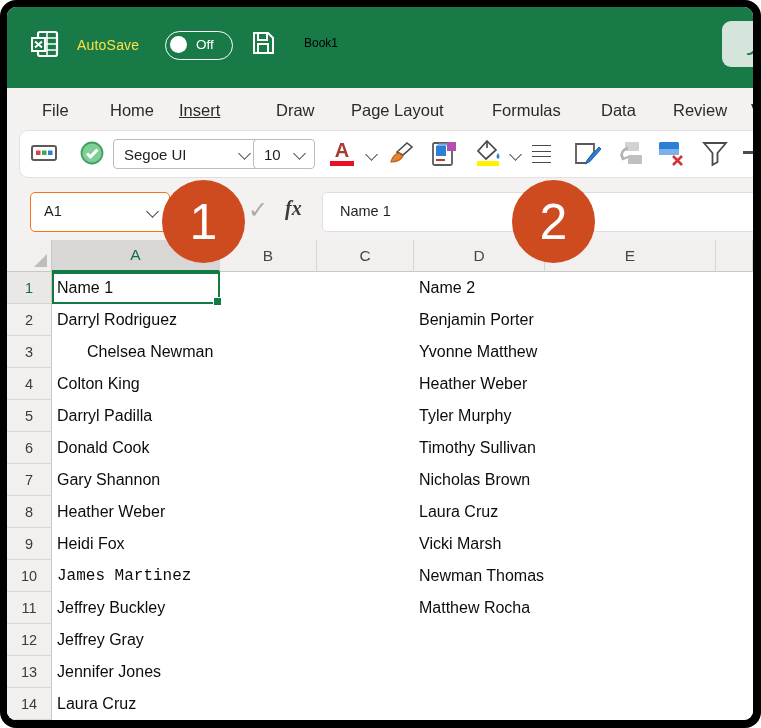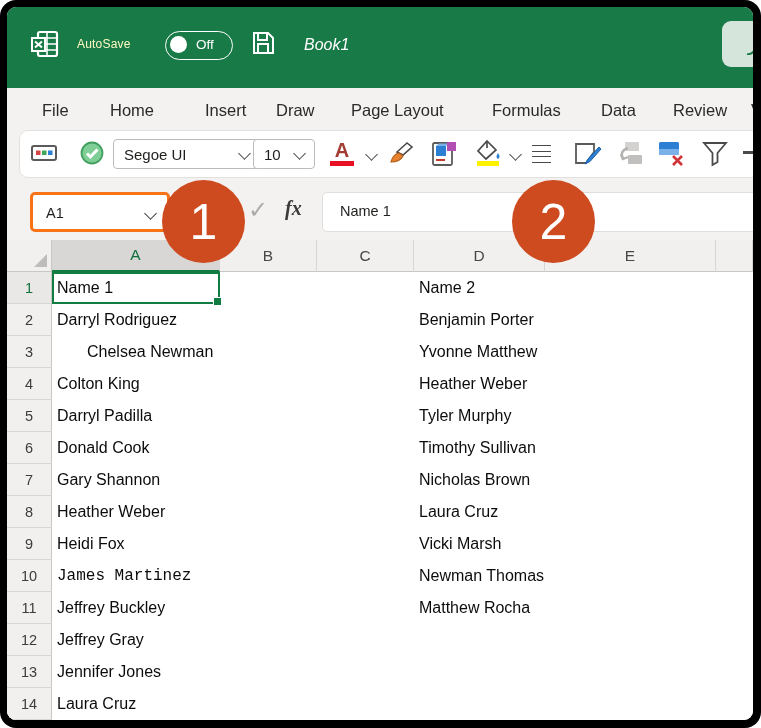--- a/index.html
+++ b/index.html
@@ -2,41 +2,41 @@
 <html><head>
 <meta charset="utf-8">
 <style>
   html,body{margin:0;padding:0;background:#fff;font-family:"Liberation Sans",sans-serif;}
   .screen{position:relative;width:761px;height:728px;background:#000;border-radius:16px;overflow:hidden;}
   .inner{position:absolute;left:7px;top:7px;width:746px;height:713px;background:#fff;overflow:hidden;border-radius:9px;}
 
   
   .titlebar{position:absolute;left:0;top:0;width:100%;height:81px;background:#187A46;}
   .xl-icon{position:absolute;left:23px;top:22px;width:30px;height:30px;}
-  .autosave-label{position:absolute;left:70px;top:30px;color:#fef9c3;font-size:12px;letter-spacing:.2px;}
+  .autosave-label{position:absolute;left:70px;top:30px;color:#fde047;font-size:14px;letter-spacing:.2px;}
   .toggle{position:absolute;left:158px;top:24px;width:66px;height:27px;border:1.6px solid #fff;border-radius:15px;}
   .knob{position:absolute;left:4px;top:3.6px;width:17px;height:17px;border-radius:50%;background:#fff;}
   .toggle-state{position:absolute;left:30px;top:4.8px;color:#fff;font-size:13.5px;}
   .save-icon{position:absolute;left:243px;top:23px;width:26px;height:26px;}
-  .doc-title{position:absolute;left:297px;top:29px;color:#ffffff;font-size:16px;font-style:italic;}
+  .doc-title{position:absolute;left:297px;top:29px;color:#000000;font-size:12px;}
   .tr-button{position:absolute;left:715px;top:14px;width:60px;height:46px;background:#D6E5DC;border-radius:9px;}
   .tr-mark{position:absolute;left:24px;top:26px;width:12px;height:9px;}
 
   
   .chrome{position:absolute;left:0;top:81px;width:100%;height:152px;background:#F4F2F1;}
   .tab{position:absolute;top:8px;height:28px;line-height:28px;font-size:16.5px;color:#2b2a29;white-space:nowrap;cursor:default;}
   .toolbar-box{position:absolute;left:12px;top:42px;width:742px;height:48px;background:#fff;border:1px solid #E3E1DF;border-radius:9px;box-sizing:border-box;}
   .tb{position:absolute;display:flex;align-items:center;justify-content:center;}
   .combo{position:absolute;top:51px;height:30px;background:#fff;border:1px solid #BDBBB9;border-radius:4px;box-sizing:border-box;font-size:15px;color:#201F1E;display:flex;align-items:center;padding-left:10px;}
   .chev{width:8px;height:8px;border-right:1.6px solid #4a4a4a;border-bottom:1.6px solid #4a4a4a;transform:rotate(45deg);display:inline-block;}
   .combo .chev{position:absolute;right:10px;top:9px;}
   .lines-icon span{display:block;width:19px;height:2.4px;background:#4a4a4a;margin:2.1px 0;}
 
   
-  .name-box{position:absolute;left:23px;top:104px;width:140px;height:40px;background:#fff;border:3px solid #f97316;border-radius:5px;box-sizing:border-box;}
+  .name-box{position:absolute;left:23px;top:104px;width:140px;height:40px;background:#fff;border:1px solid #f97316;border-radius:5px;box-sizing:border-box;}
   .name-box-value{position:absolute;left:13px;top:10px;font-size:14.5px;color:#201F1E;}
   .name-box .chev{position:absolute;right:12px;top:14px;border-color:#3a3a3a;}
   .fb-check{position:absolute;left:241px;top:108px;font-size:24px;color:#ADABA9;}
   .fx-label{position:absolute;left:278px;top:109px;font-family:"Liberation Serif",serif;font-style:italic;font-weight:bold;font-size:20px;color:#3C3B39;}
   .formula-box{position:absolute;left:315px;top:104px;width:440px;height:40px;background:#fff;border:1px solid #E0DEDC;border-radius:5px;box-sizing:border-box;}
   .formula-value{position:absolute;left:17px;top:10px;font-size:14.5px;color:#201F1E;}
 
   
   .callout{position:absolute;width:83px;height:83px;border-radius:50%;background:#CE4A1F;color:#fff;display:flex;align-items:center;justify-content:center;font-size:50px;font-weight:300;z-index:40;}
   .callout-1{left:155px;top:173px;}
@@ -85,21 +85,21 @@
         <svg class="tr-mark" viewBox="0 0 12 9">
           <path d="M1 7 Q5 8 8 4" fill="none" stroke="#187A46" stroke-width="1.8"></path>
         </svg>
       </div>
     </div>
 
     <div class="chrome">
       <div id="tabs">
           <span class="tab" style="left: 35px;">File</span>
           <span class="tab" style="left: 103px;">Home</span>
-          <span class="tab" style="left: 198px;">Insert</span>
+          <span class="tab" style="left: 172px; text-decoration: underline;">Insert</span>
           <span class="tab" style="left: 269px;">Draw</span>
           <span class="tab" style="left: 344px;">Page Layout</span>
           <span class="tab" style="left: 485px;">Formulas</span>
           <span class="tab" style="left: 594px;">Data</span>
           <span class="tab" style="left: 666px;">Review</span>
           <span class="tab" style="left: 744px;">View</span>
         </div>
 
       <div class="toolbar-box"></div>
 

